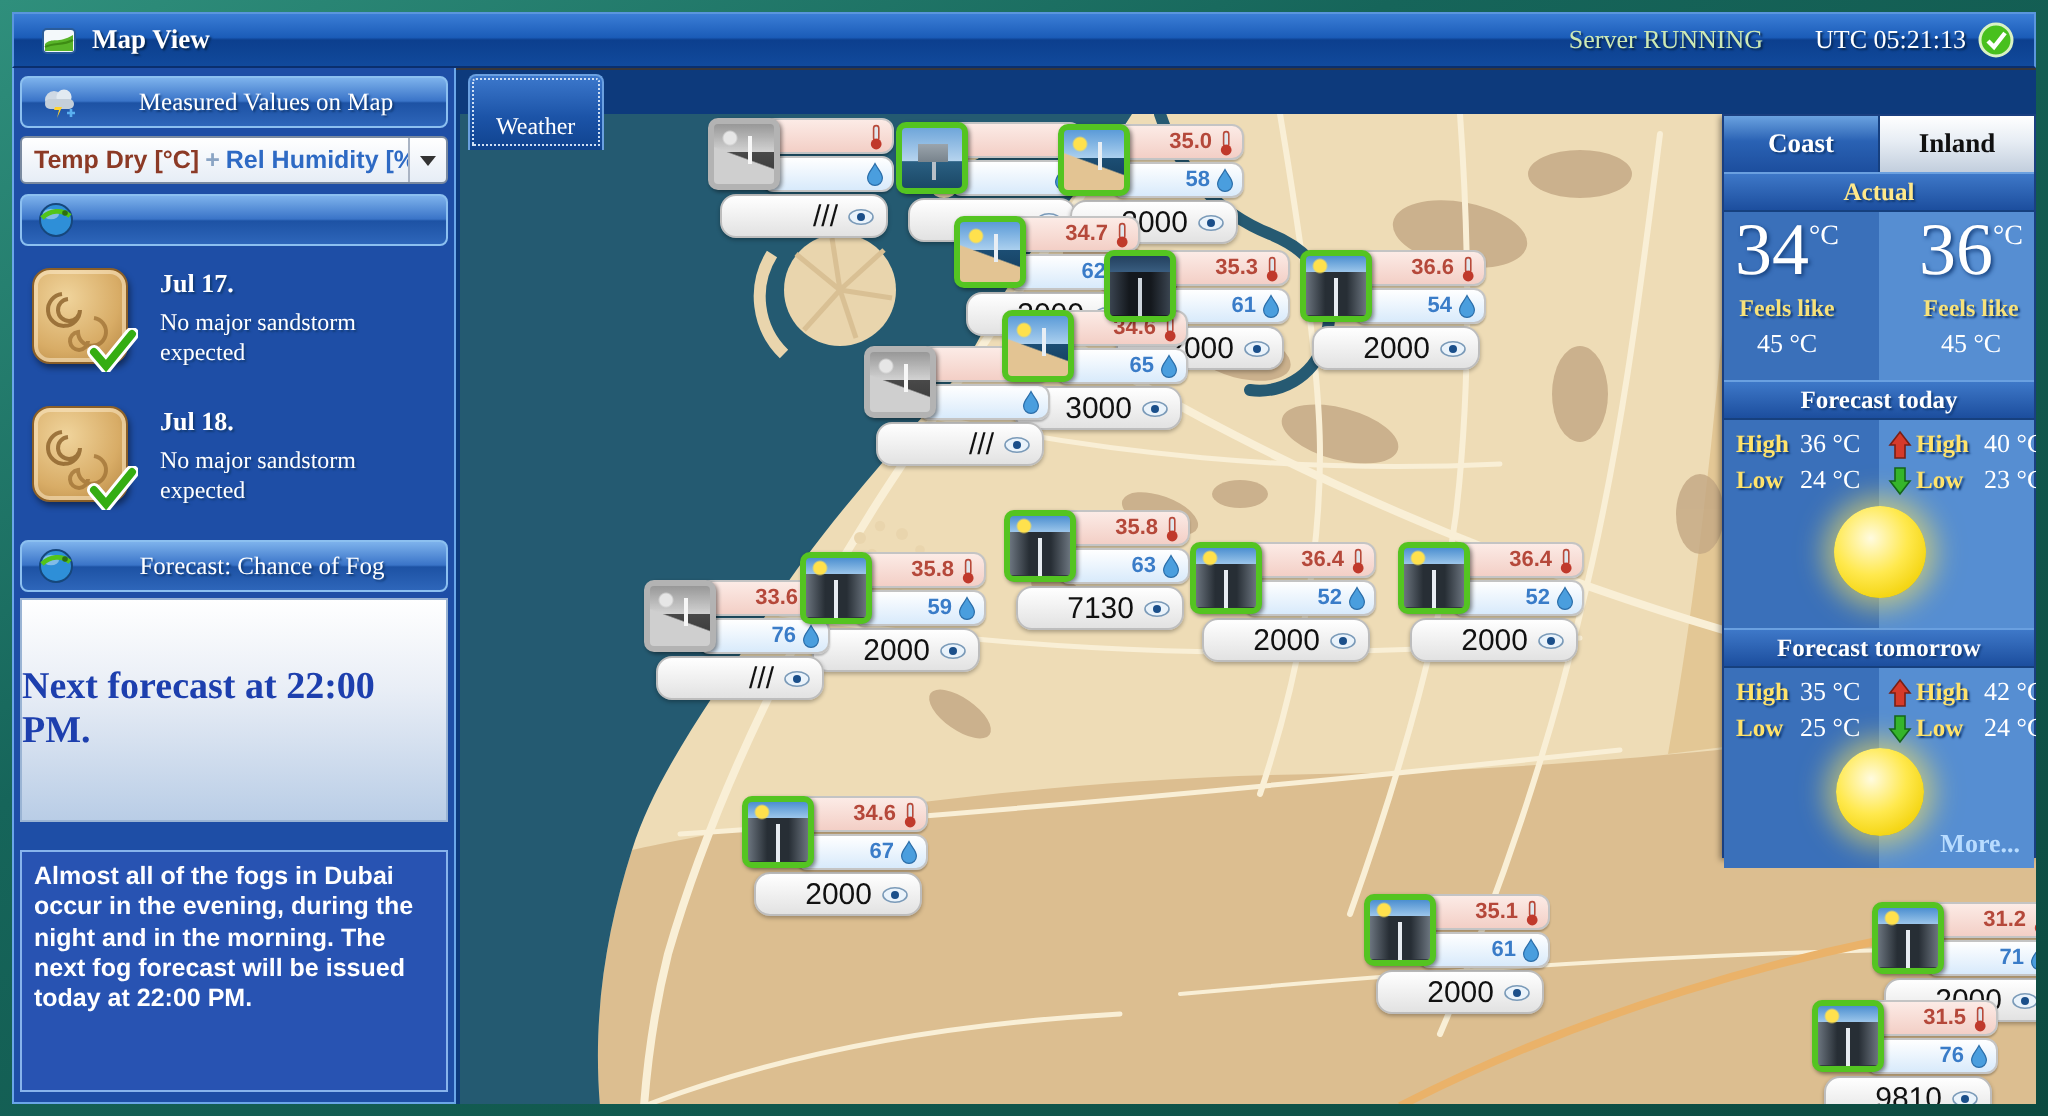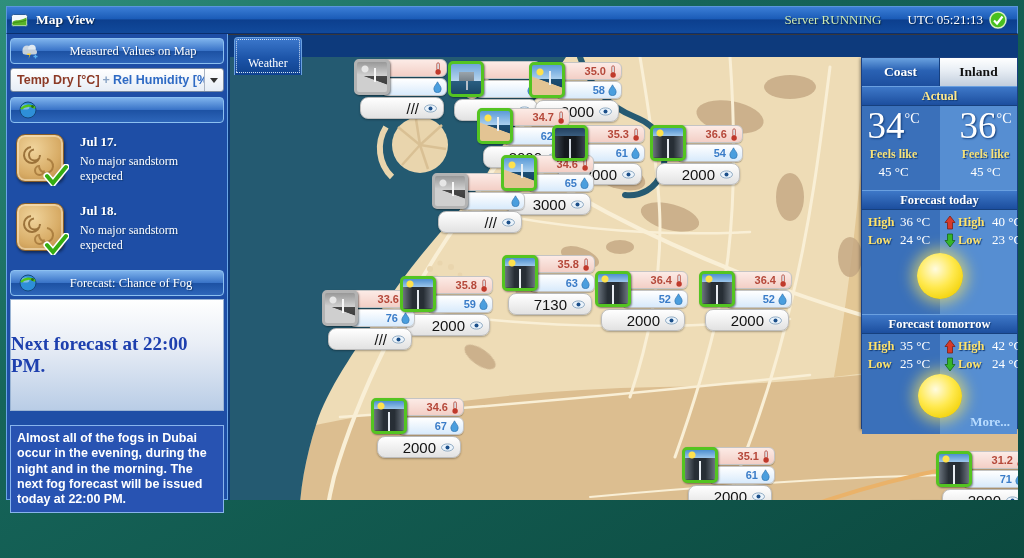--- a/index.html
+++ b/index.html
@@ -3,29 +3,29 @@
 <meta charset="utf-8">
 <style>
   html,body{margin:0;padding:0;}
   body{width:1024px;height:558px;font-family:"Liberation Sans",sans-serif;overflow:hidden;}
   .frame{position:relative;width:1024px;height:558px;box-sizing:border-box;padding:6px;
     background:linear-gradient(150deg,#2f8f7c 0%,#16655a 35%,#0c4a40 100%);}
 
   
   .titlebar{height:28px;background:linear-gradient(180deg,#3b7ed6 0%,#1b5cb8 45%,#0c3f8e 50%,#114a9c 100%);
     border:1px solid #5a96dd;border-bottom-color:#0a2f6e;display:flex;align-items:center;justify-content:space-between;
-    padding:0 10px 0 4px;box-sizing:border-box;}
+    padding:0 10px 0 14px;box-sizing:border-box;}
   .tb-left{display:flex;align-items:center;gap:8px;}
   .tb-title{color:#fff;font-weight:bold;font-size:13.5px;font-family:"Liberation Serif",serif;text-shadow:1px 1px 1px #06264f;}
   .tb-right{display:flex;align-items:center;gap:26px;margin-left:28px;}
   .server-status{color:#cde9b4;font-family:"Liberation Serif",serif;font-size:13px;text-shadow:1px 1px 1px #06264f;}
   .utc{color:#ffffff;font-family:"Liberation Serif",serif;font-size:13px;display:flex;align-items:center;gap:6px;text-shadow:1px 1px 1px #06264f;}
 
   
-  .content{display:flex;height:466px;}
+  .content{display:flex;height:518px;}
   .sidebar{width:222px;box-sizing:border-box;background:#1e4ea6;border:1px solid #6aa6e8;border-top:none;
     display:flex;flex-direction:column;padding:3px;}
   .maparea{position:relative;flex:1;background:#0d3a7c;border-top:1px solid #38373a;}
 
   
   .s-header{height:24px;min-height:24px;margin:1px 0;border:1px solid #8cc0f0;border-radius:4px;
     background:linear-gradient(180deg,#7db2ec 0%,#3a74c8 48%,#1d52a4 52%,#2e66ba 100%);
     color:#fff;font-family:"Liberation Serif",serif;font-size:12.5px;display:flex;align-items:center;gap:10px;
     padding:0 8px;text-shadow:1px 1px 1px #123c78;}
   .s-header .htxt{flex:1;text-align:center;}

